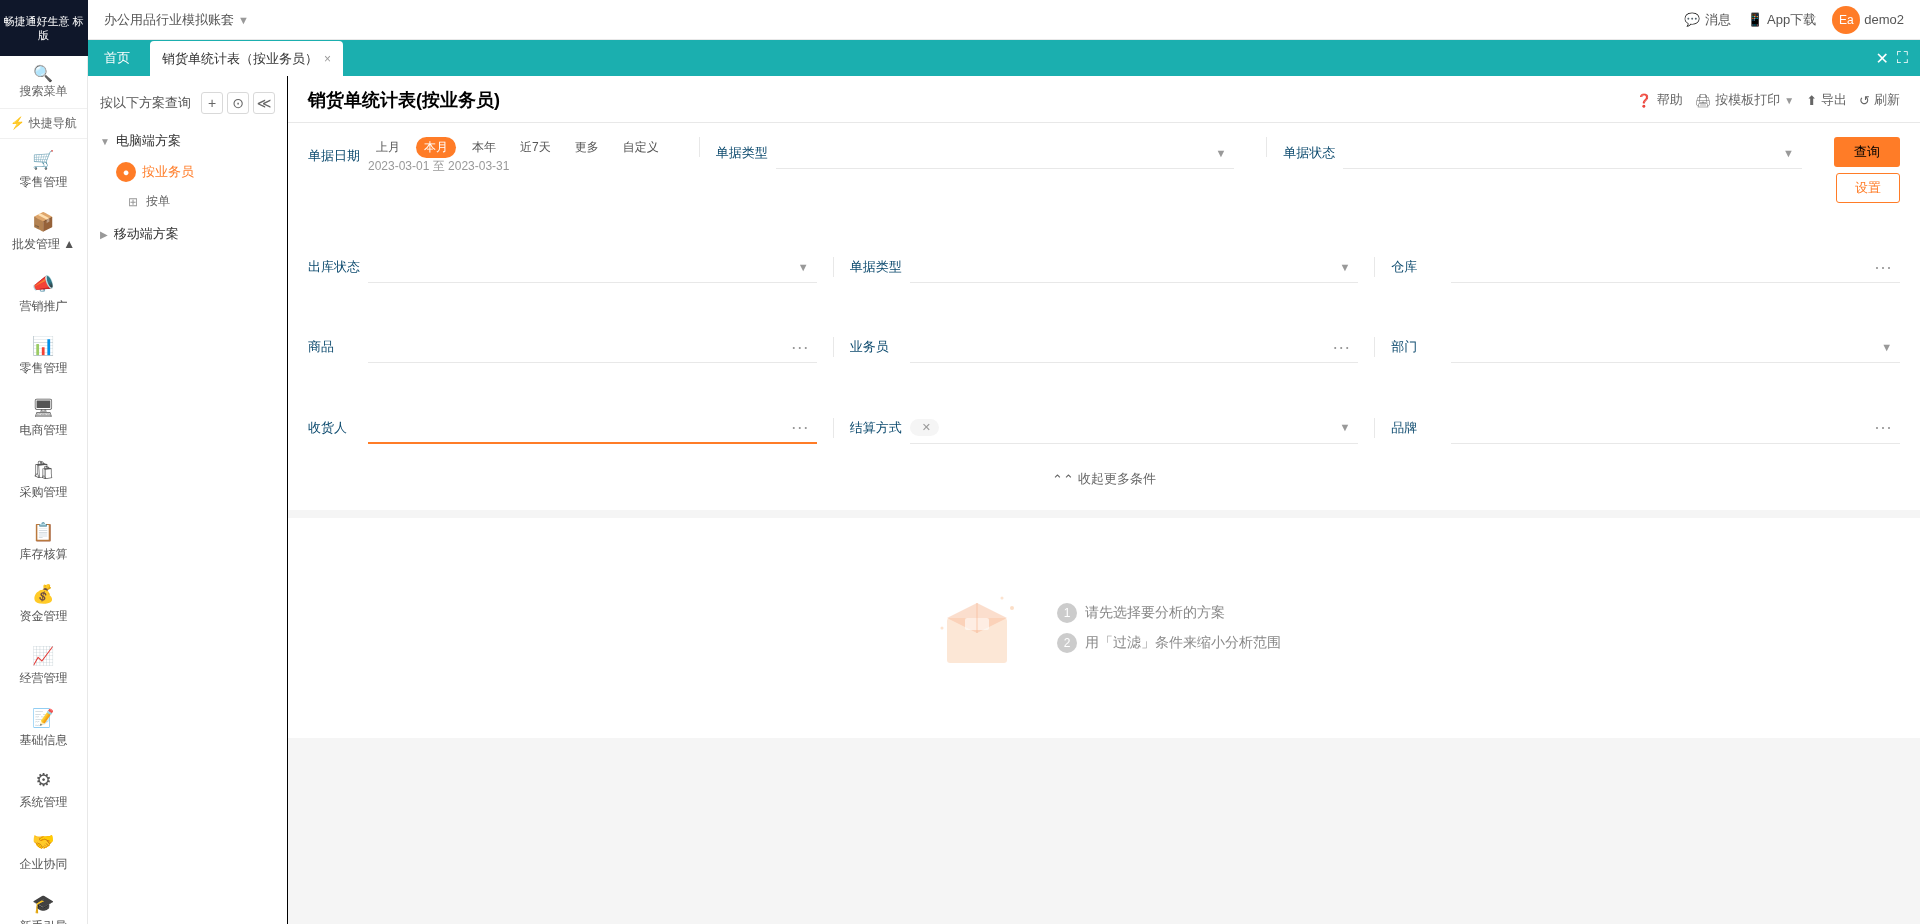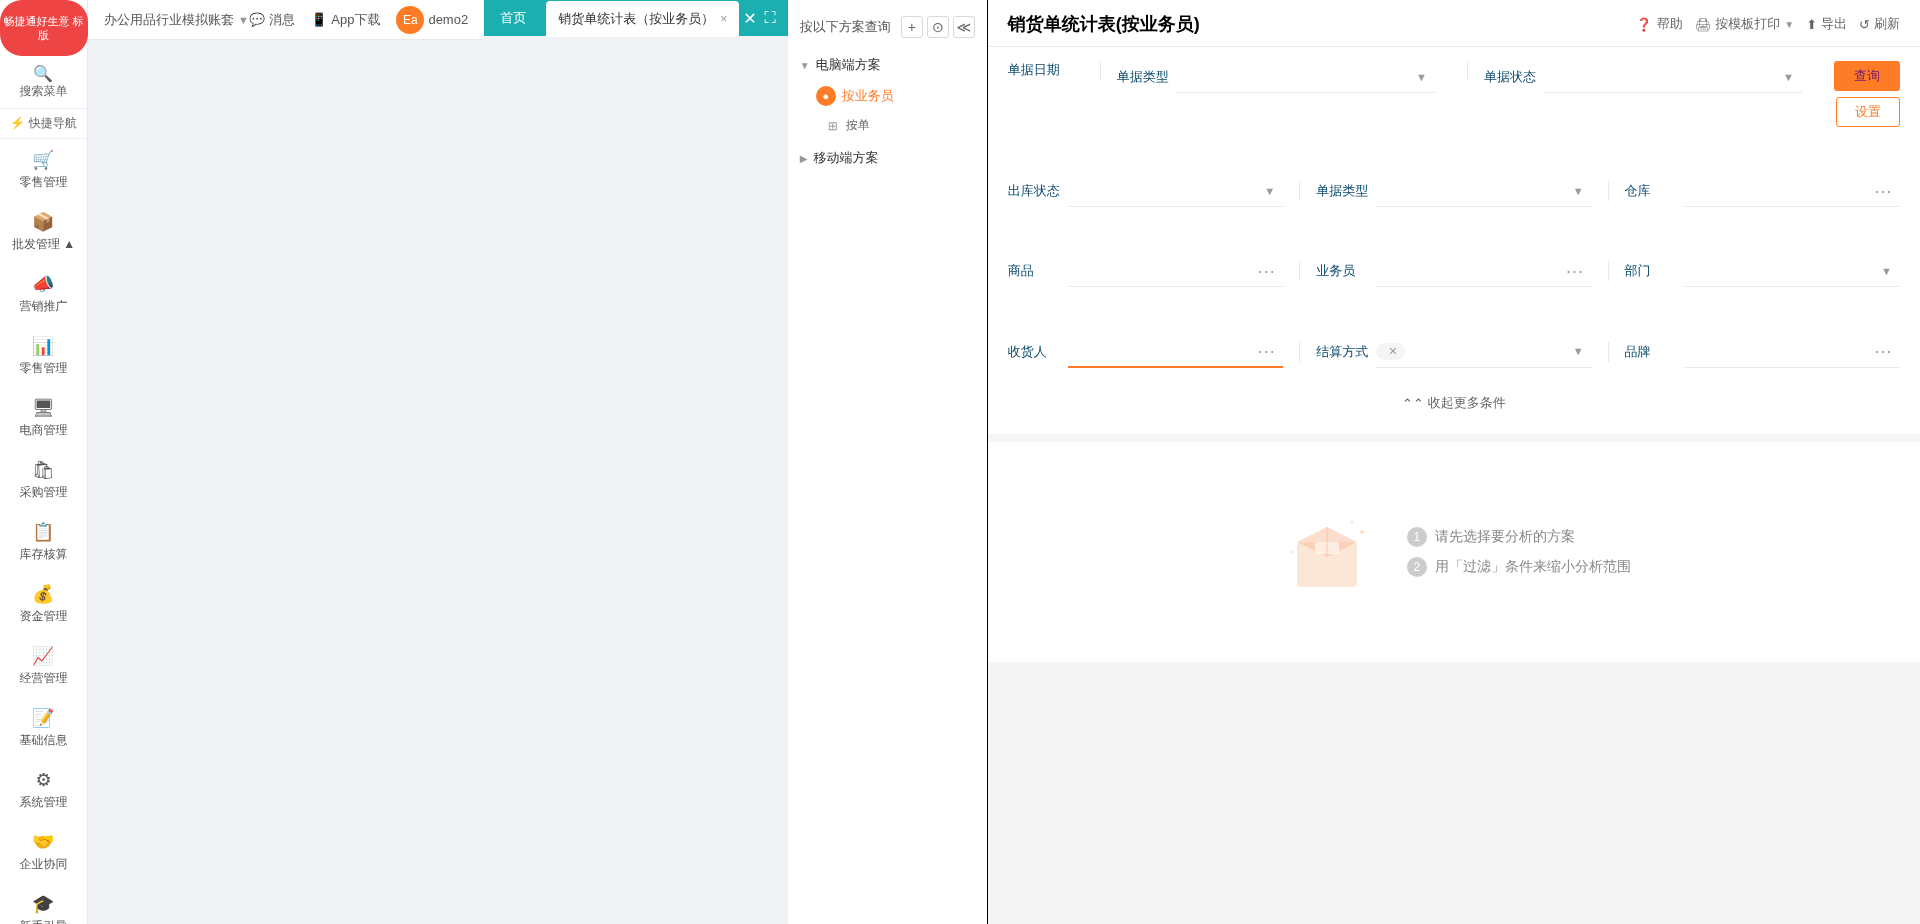--- a/index.html
+++ b/index.html
@@ -1,29 +1,29 @@
 <!DOCTYPE html>
 <html><head>
   <meta charset="utf-8">
   <style>
     * { box-sizing: border-box; margin: 0; padding: 0; }
     body { font-family: "Microsoft YaHei", "PingFang SC", sans-serif; font-size: 13px; background: #f0f2f5; color: #333; display: flex; height: 924px; overflow: hidden; }
 
     
     .sidebar { width: 88px; background: #fff; display: flex; flex-direction: column; align-items: center; border-right: 1px solid #e8e8e8; height: 100%; }
-    .sidebar-logo { width: 88px; height: 56px; background: #ef4444; display: flex; align-items: center; justify-content: center; flex-shrink: 0; border-radius: 22px; }
+    .sidebar-logo { width: 88px; height: 56px; background: #0f172a; display: flex; align-items: center; justify-content: center; flex-shrink: 0; }
     .sidebar-logo-text { color: #fff; font-size: 11px; text-align: center; line-height: 1.3; }
     .sidebar-search { padding: 8px 0; width: 100%; text-align: center; cursor: pointer; font-size: 12px; color: #666; border-bottom: 1px solid #f0f0f0; }
     .sidebar-shortcut { padding: 6px 0; width: 100%; text-align: center; cursor: pointer; font-size: 12px; color: #666; border-bottom: 1px solid #f0f0f0; }
     .sidebar-items { flex: 1; width: 100%; overflow-y: auto; overflow-x: hidden; }
     .sidebar-item { width: 100%; padding: 10px 4px; text-align: center; cursor: pointer; font-size: 12px; color: #555; display: flex; flex-direction: column; align-items: center; gap: 3px; }
     .sidebar-item-icon { font-size: 18px; }
 
     
-    .main-area { flex: 1; display: flex; flex-direction: row; overflow: hidden; }
+    .main-area { flex: 1; display: flex; flex-direction: column; overflow: hidden; }
 
     
     .top-bar { height: 40px; background: #fff; display: flex; align-items: center; justify-content: space-between; padding: 0 16px; border-bottom: 1px solid #e8e8e8; flex-shrink: 0; }
     .top-bar-left { display: flex; align-items: center; gap: 8px; font-size: 13px; color: #555; }
     .top-bar-dropdown { display: flex; align-items: center; gap: 4px; cursor: pointer; }
     .top-bar-right { display: flex; align-items: center; gap: 16px; font-size: 13px; color: #555; }
     .top-bar-right-item { display: flex; align-items: center; gap: 4px; cursor: pointer; }
     .avatar { width: 28px; height: 28px; border-radius: 50%; background: #ff7c27; display: flex; align-items: center; justify-content: center; color: #fff; font-size: 11px; overflow: hidden; }
 
     
@@ -80,21 +80,21 @@
     .date-btn.active { background: #ff7c27; color: #fff; border-radius: 12px; }
     .date-range { font-size: 12px; color: #999; }
     .filter-tag { display: flex; align-items: center; gap: 4px; padding: 2px 8px; background: #f5f5f5; border-radius: 12px; font-size: 12px; color: #555; }
     .filter-tag-close { cursor: pointer; color: #999; font-size: 11px; }
 
     
     .collapse-row { display: flex; justify-content: center; padding: 8px 0 4px 0; }
     .collapse-btn { display: flex; align-items: center; gap: 4px; font-size: 13px; color: #666; cursor: pointer; padding: 4px 12px; }
 
     
-    .query-btn { background: #ff7c27; color: #701a75; border: none; padding: 6px 20px; font-size: 13px; cursor: pointer; border-radius: 3px; }
+    .query-btn { background: #ff7c27; color: #000000; border: none; padding: 6px 20px; font-size: 13px; cursor: pointer; border-radius: 3px; }
     .set-btn { background: #fff; color: #ff7c27; border: 1px solid #ff7c27; padding: 5px 18px; font-size: 13px; cursor: pointer; border-radius: 3px; margin-top: 4px; }
 
     
     .empty-state { display: flex; align-items: center; justify-content: center; padding: 60px 20px; background: #fff; margin-top: 8px; }
     .empty-state-content { display: flex; align-items: center; gap: 30px; }
     .empty-icon { width: 100px; height: 100px; }
     .empty-text { display: flex; flex-direction: column; gap: 10px; }
     .empty-text-item { display: flex; align-items: center; gap: 8px; font-size: 14px; color: #888; }
     .empty-num { width: 20px; height: 20px; border-radius: 50%; background: #ccc; display: flex; align-items: center; justify-content: center; color: #fff; font-size: 12px; flex-shrink: 0; }
 
@@ -278,20 +278,31 @@
             <span>刷新</span>
           </div>
         </div>
       </div>
 
       <div class="filter-section">
 
         <div style="display:flex; gap:0; align-items:flex-start; margin-bottom:14px;">
           <div style="flex:0 0 auto; display:flex; align-items:center; margin-right:16px;">
             <span class="filter-label" style="min-width:52px;">单据日期</span>
+            <div style="display:flex;flex-direction:column;">
+              <div class="filter-date-row">
+                <span class="date-btn">上月</span>
+                <span class="date-btn active">本月</span>
+                <span class="date-btn">本年</span>
+                <span class="date-btn">近7天</span>
+                <span class="date-btn">更多</span>
+                <span class="date-btn">自定义</span>
+              </div>
+              <span class="date-range">2023-03-01 至 2023-03-31</span>
+            </div>
           </div>
 
           <div class="filter-divider"></div>
 
           <div style="flex:1; display:flex; align-items:center; margin-right:16px;">
             <span class="filter-label">单据类型</span>
             <div class="filter-select-wrapper">
               <input class="filter-select" style="border-top: none; border-right: none; border-left: none; border-image: initial; border-bottom: 1px solid rgb(232, 232, 232);" readonly="">
               <span class="chevron">▼</span>
             </div>

